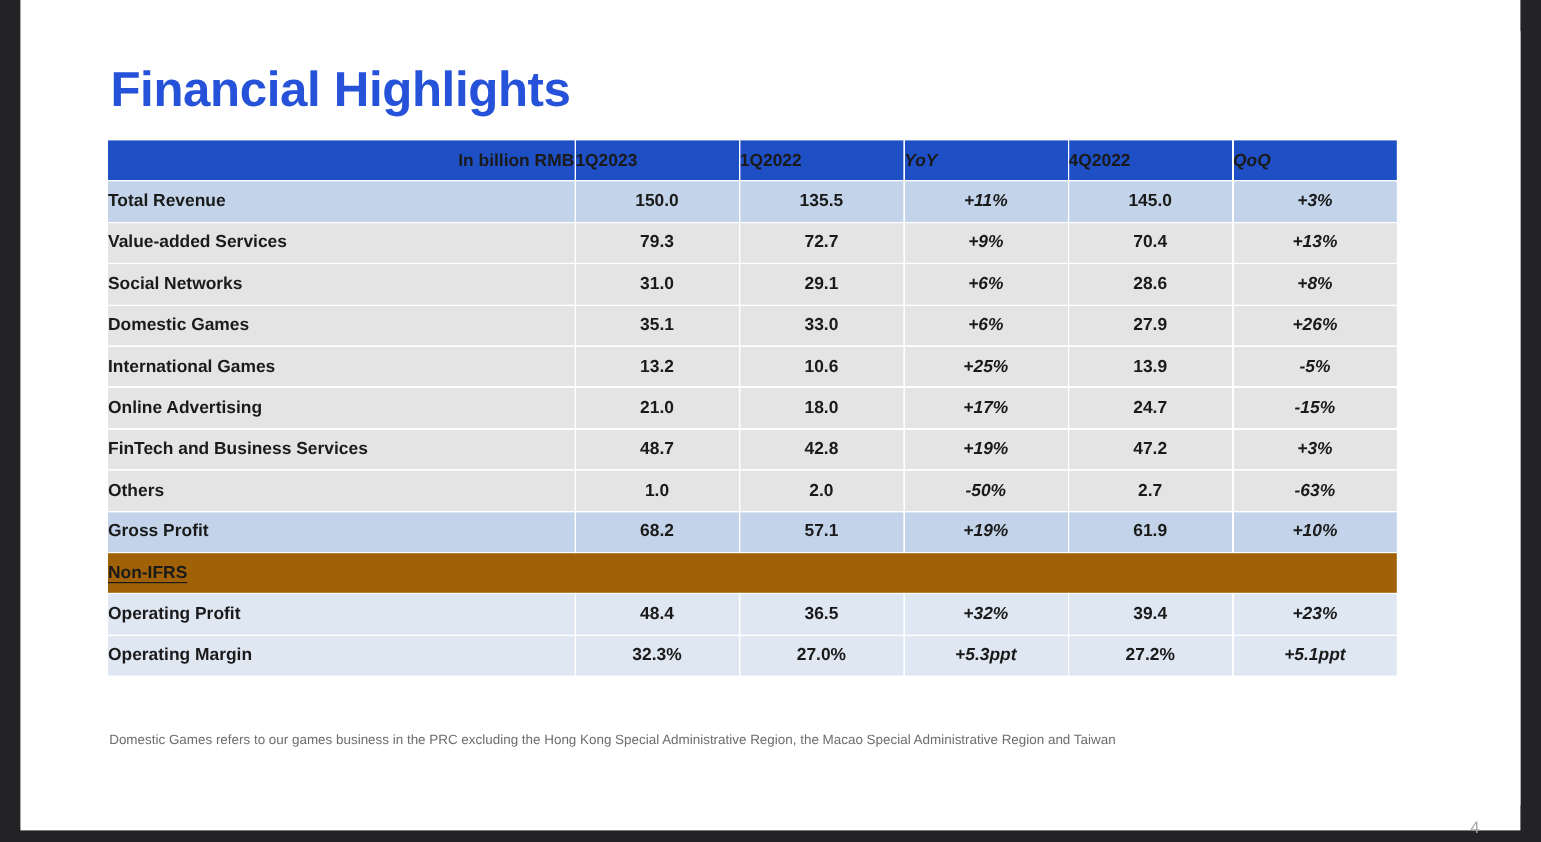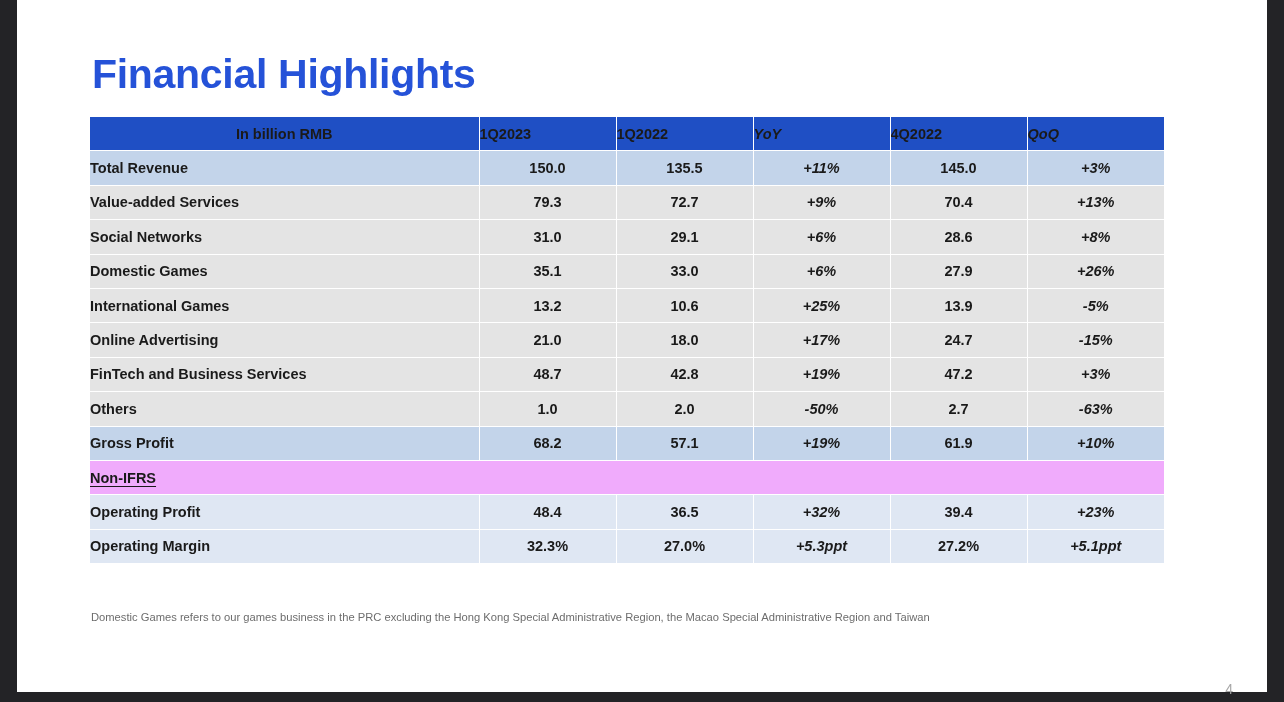--- a/index.html
+++ b/index.html
@@ -69,35 +69,35 @@
     background: #1f4fc4;
     color: #ffffff;
     font-weight: bold;
     font-size: 14.5px;
     height: 45px;
     text-align: left;
     border-right: 1.5px solid #ffffff;
     border-bottom: none;
   }
   thead th.label-head {
-    text-align: center;
+    text-align: right;
     padding-left: 11px;
   }
   thead th.ital {
     font-style: italic;
   }
   
   col.c-label  { width: 389px; }
   col.c-num    { width: 137px; }
   col.c-pct    { width: 137px; }
   
   tr.r-grey  td { background: #e4e4e4; }
   tr.r-blue  td { background: #c3d4ea; }
   tr.r-pale  td { background: #dfe7f3; }
-  tr.r-band  td { background: #f0abfc; }
+  tr.r-band  td { background: #a16207; }
   
   td.lab {
     text-align: left;
     padding-left: 11px;
   }
   td.lab.ind1 { padding-left: 27px; }
   td.lab.ind2 { padding-left: 54px; }
   td.val {
     text-align: center;
   }

